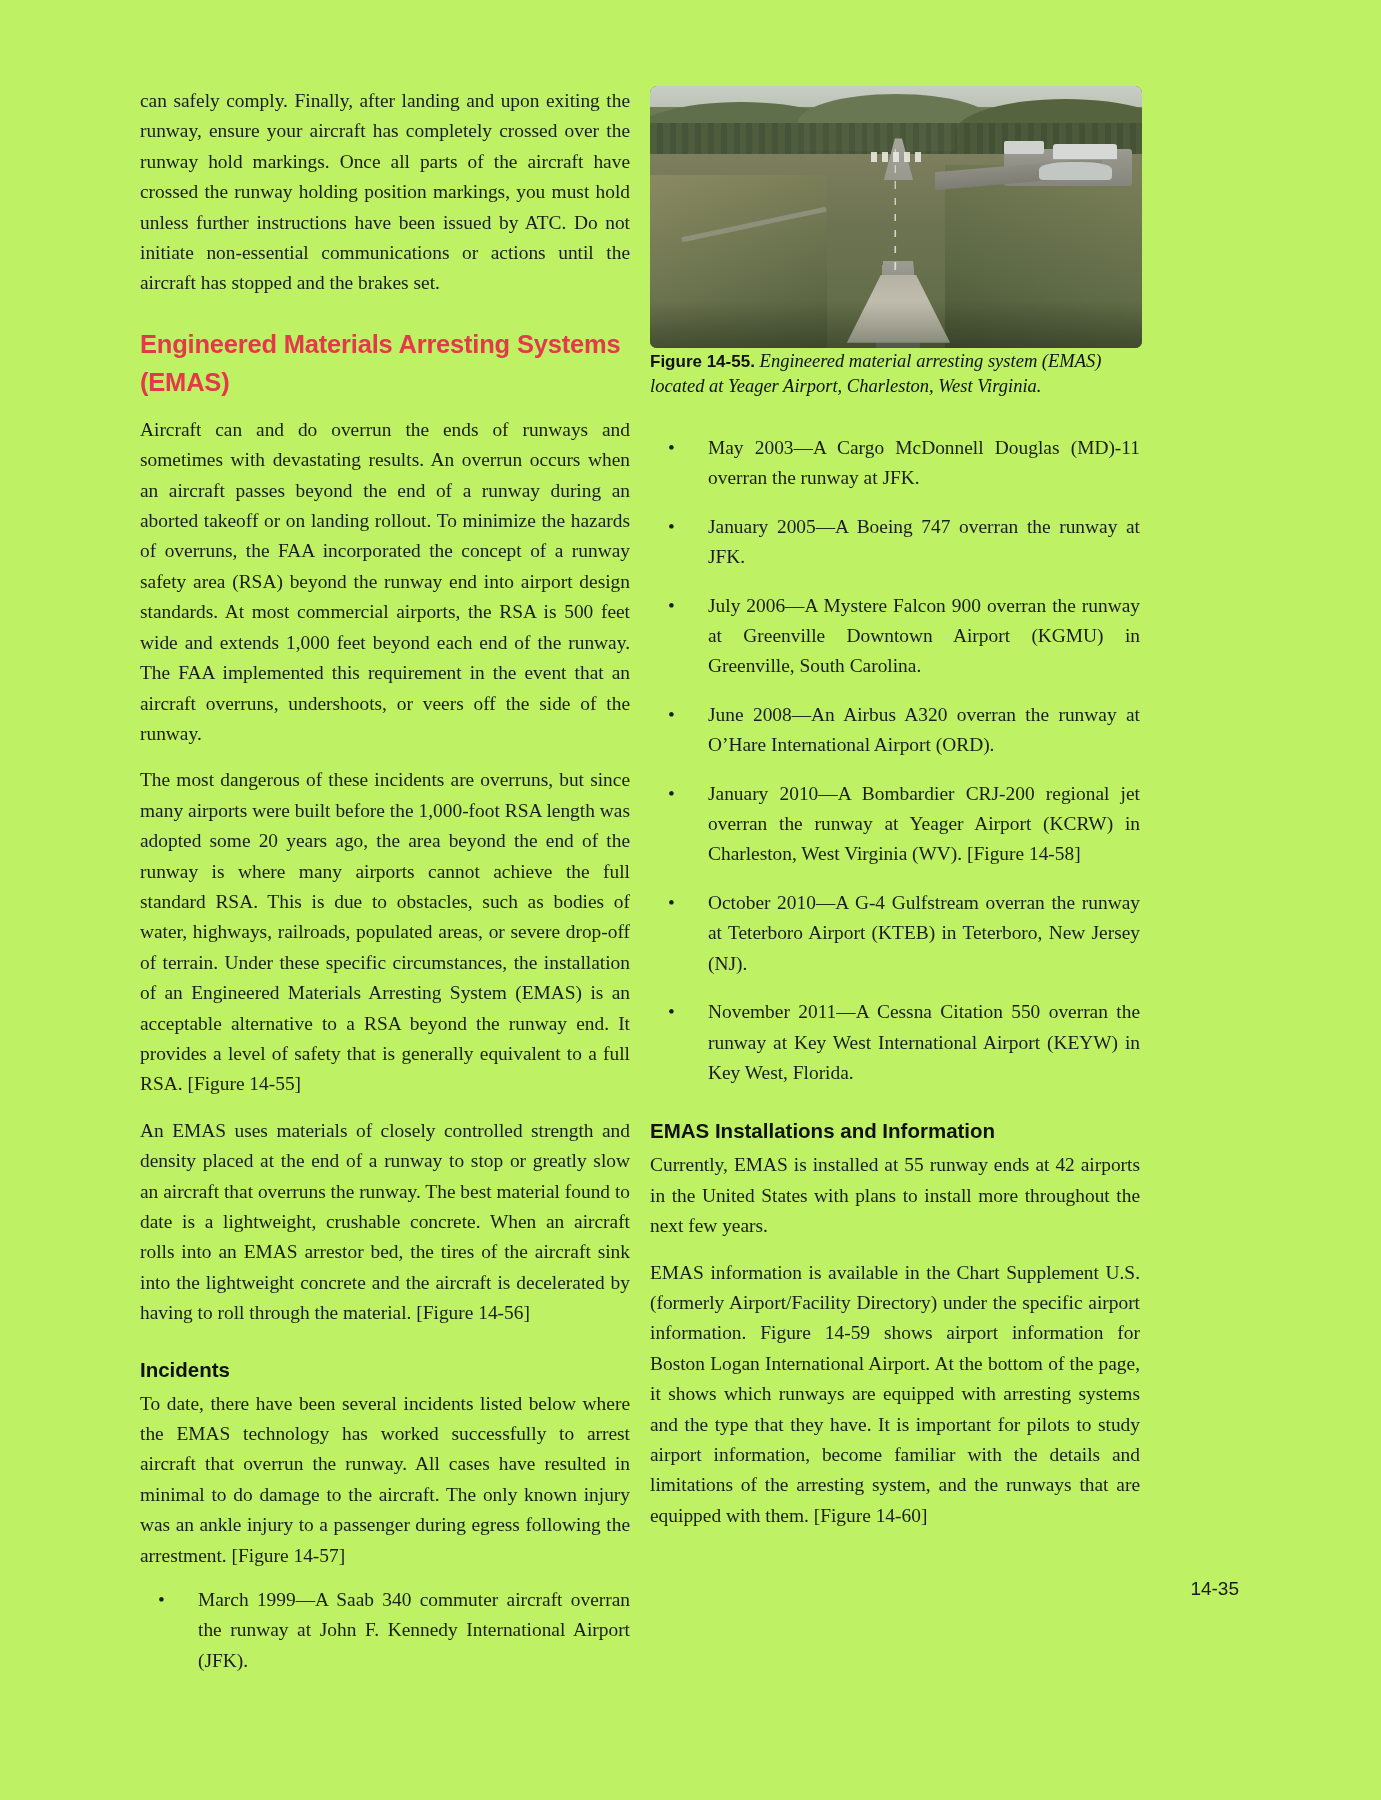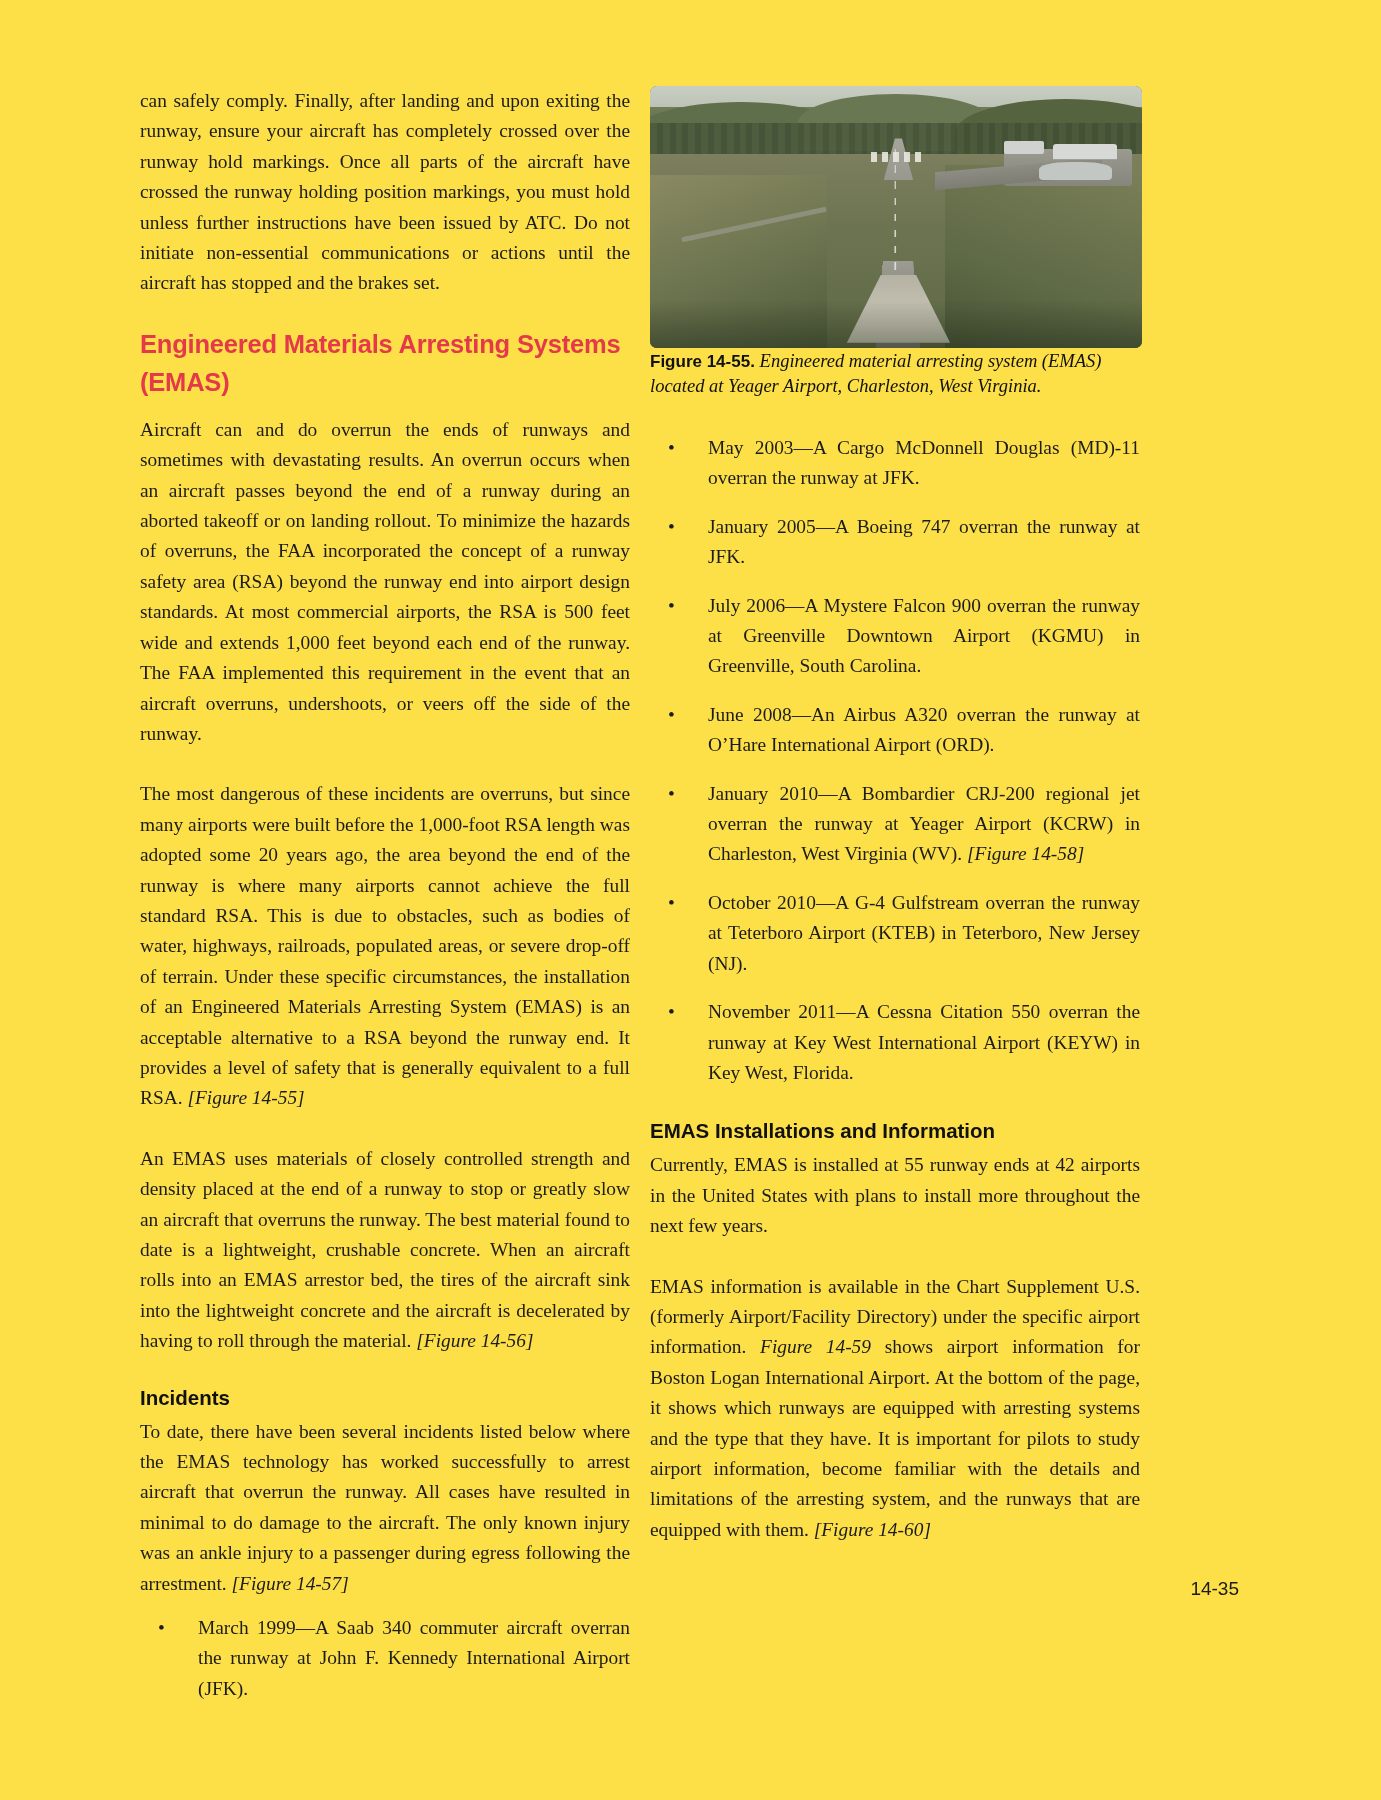--- a/index.html
+++ b/index.html
@@ -4,21 +4,21 @@
 <style>
   html, body {
     margin: 0;
     padding: 0;
     background: #ffffff;
   }
   .page {
     position: relative;
     width: 1381px;
     height: 1800px;
-    background: #fde047;
+    background: #bef264;
     font-family: "Liberation Serif", serif;
     color: #1a1a1a;
     box-sizing: border-box;
     overflow: hidden;
   }
   .cols {
     position: absolute;
     left: 140px;
     top: 86px;
     width: 1100px;
@@ -35,21 +35,21 @@
   p.body {
     font-family: "Liberation Serif", serif;
     font-size: 19.4px;
     line-height: 30.4px;
     text-align: justify;
     text-justify: inter-word;
     margin: 0 0 0 0;
     color: #1c1c1c;
     hyphens: none;
   }
-  p.body + p.body { margin-top: 30px; }
+  p.body + p.body { margin-top: 16px; }
 
   h2.red-head {
     font-family: "Liberation Sans", sans-serif;
     font-size: 25.5px;
     line-height: 38px;
     font-weight: bold;
     color: #e4394a;
     margin: 26px 0 14px 0;
     letter-spacing: -0.2px;
   }
@@ -78,21 +78,21 @@
     color: #1c1c1c;
   }
   ul.bullets li:last-child { margin-bottom: 0; }
   ul.bullets li .dot {
     position: absolute;
     left: 18px;
     top: 0;
     font-size: 19.4px;
     line-height: 30.4px;
   }
-  .fig-ref { font-style: italic; }
+  .fig-ref { }
 
   .figure-wrap {
     position: absolute;
     left: 510px;
     top: 0;
     width: 492px;
   }
   .figure-img {
     width: 492px;
     height: 262px;

